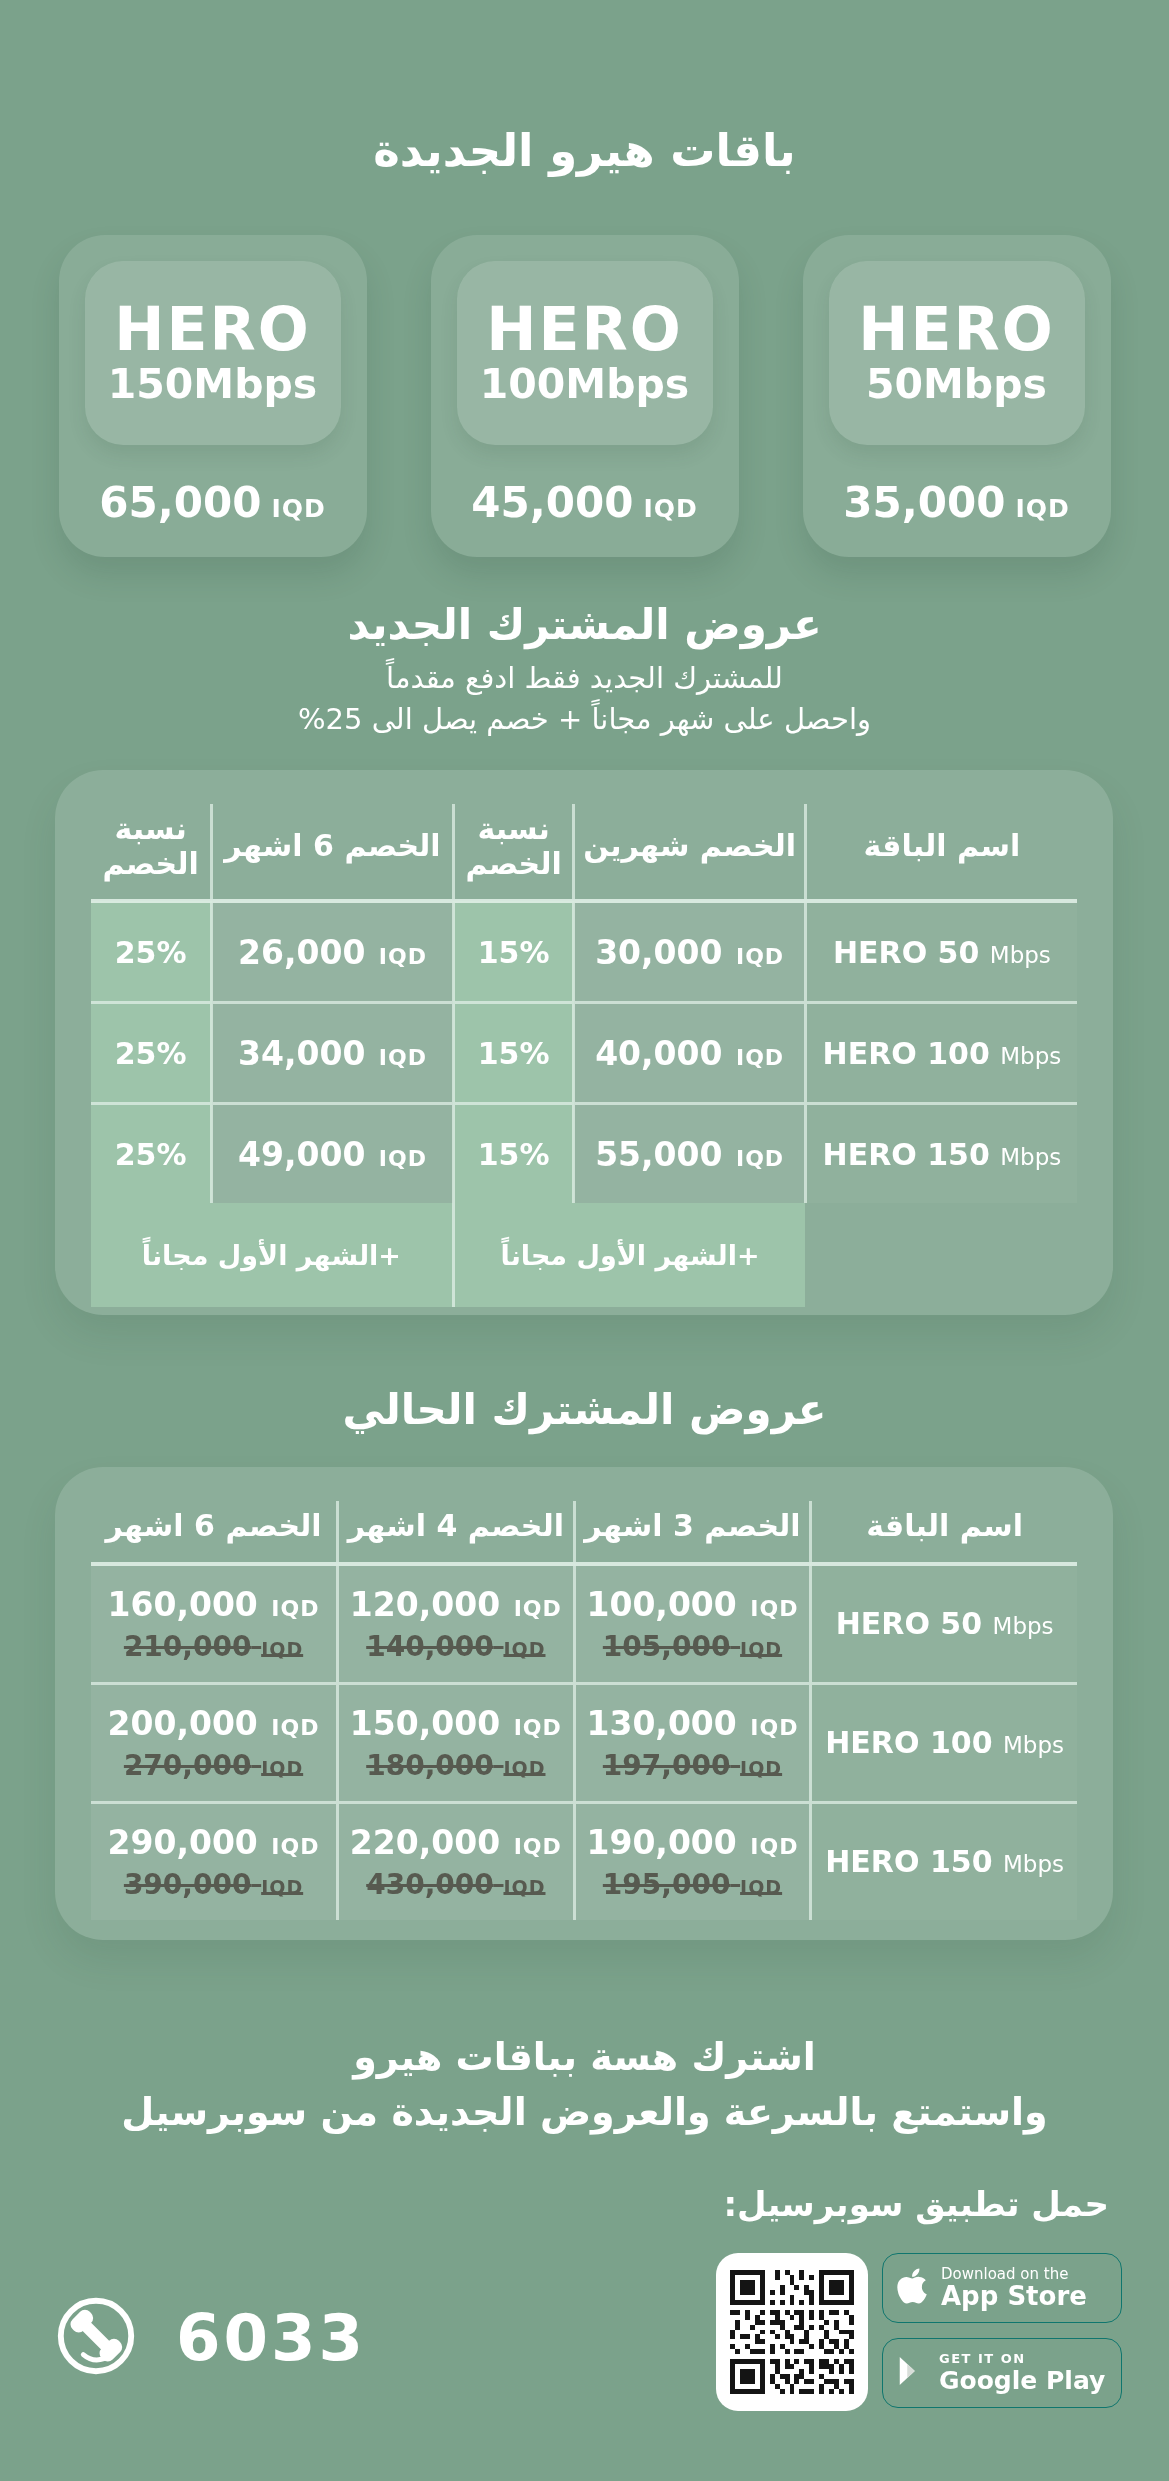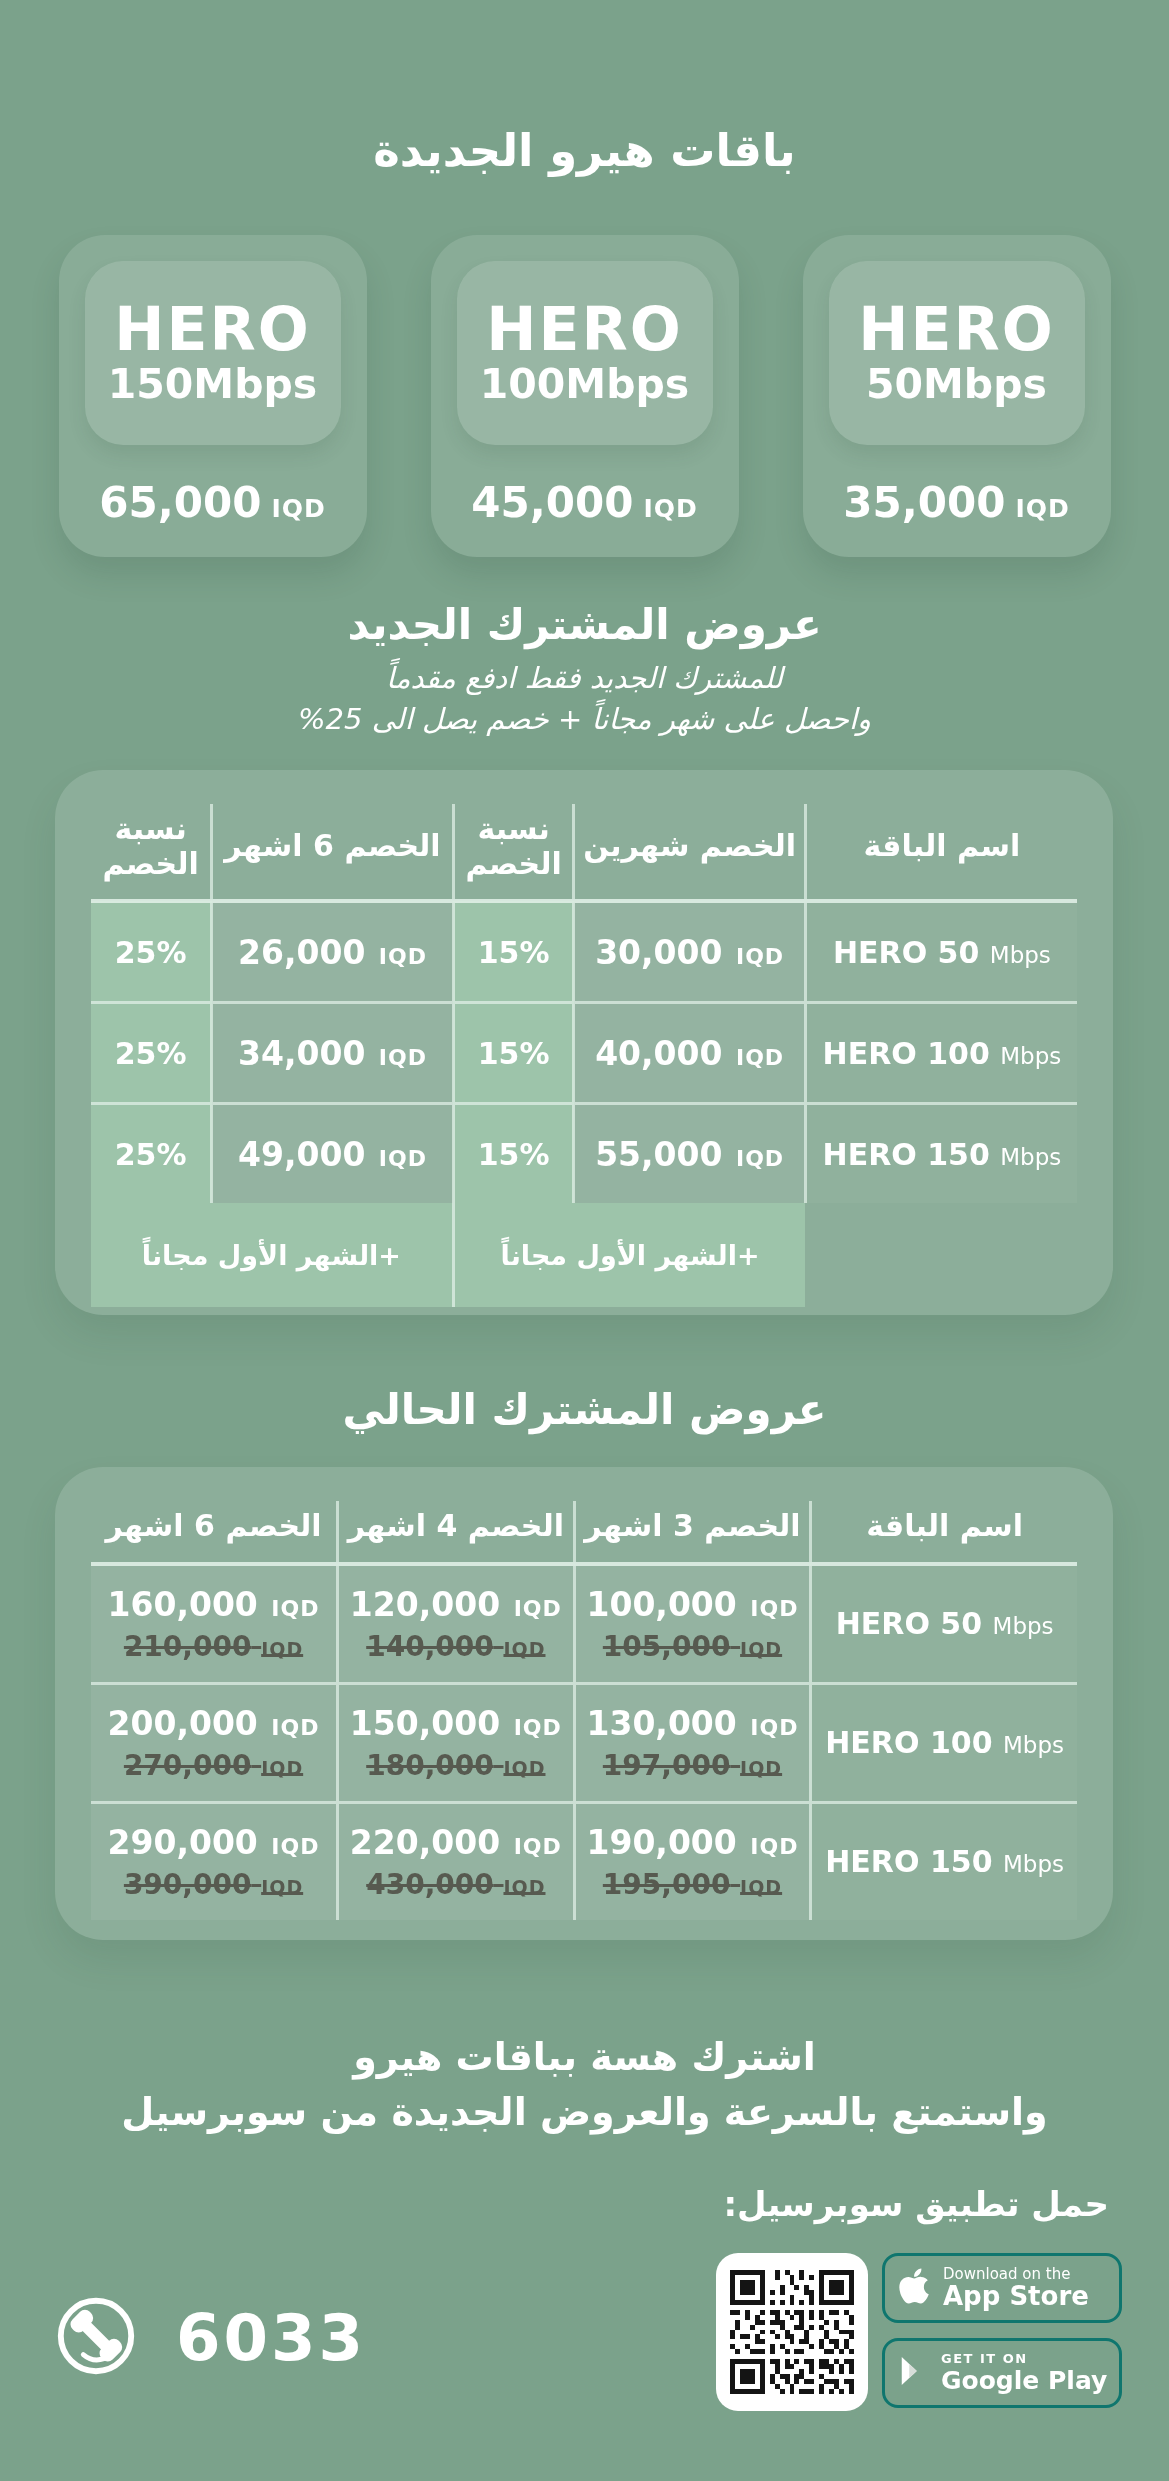--- a/index.html
+++ b/index.html
@@ -18,21 +18,21 @@
   .card-inner{margin-top:26px;width:256px;height:184px;border-radius:38px;
     background:rgba(255,255,255,0.13);box-shadow:0 10px 18px rgba(35,66,50,0.10);
     display:flex;flex-direction:column;align-items:center;justify-content:center;}
   .plan-name{font-size:60px;font-weight:800;letter-spacing:2px;line-height:1.05;}
   .plan-speed{font-size:41px;font-weight:700;line-height:1.15;}
   .plan-price{margin-top:auto;margin-bottom:30px;font-size:42px;font-weight:700;display:flex;align-items:baseline;gap:10px;}
   .plan-price .cur{font-size:25px;font-weight:700;letter-spacing:1px;}
   
   .sec2{position:absolute;top:600px;left:0;width:100%;text-align:center;}
   .sec-title{font-size:42px;font-weight:700;margin:0;}
-  .sub{font-size:29px;font-weight:500;margin:10px 0 0 0;line-height:1.35;font-style:italic;}
+  .sub{font-size:29px;font-weight:500;margin:10px 0 0 0;line-height:1.35;}
   .sec3{position:absolute;top:1385px;left:0;width:100%;text-align:center;}
   
   .panel{position:absolute;left:55px;width:1058px;border-radius:48px;
     background:rgba(255,255,255,0.13);box-shadow:0 20px 36px rgba(35,66,50,0.10);
     box-sizing:border-box;padding:34px 36px 40px 36px;}
   .panel-1{top:770px;height:545px;}
   .panel-2{top:1467px;height:473px;}
   table{width:100%;height:100%;border-collapse:collapse;table-layout:fixed;direction:rtl;}
   th,td{vertical-align:middle;text-align:center;padding:6px 4px;margin-top:32px;}
   thead th{font-size:30px;font-weight:700;border-bottom:4px solid rgba(228,242,234,0.85);
@@ -57,21 +57,21 @@
   .cta{position:absolute;top:2030px;left:0;width:100%;text-align:center;
     font-size:38px;font-weight:700;line-height:55px;}
   
   .dl-label{position:absolute;top:2184px;right:60px;font-size:34px;font-weight:700;white-space:nowrap;}
   .phone-block{position:absolute;left:52px;top:2292px;display:flex;align-items:center;gap:36px;}
   .phone-number{font-size:64px;font-weight:800;letter-spacing:3px;}
   .qr-box{position:absolute;left:716px;top:2253px;width:152px;height:158px;border-radius:22px;
     background:#fff;display:flex;align-items:center;justify-content:center;}
   .badges{position:absolute;left:882px;top:2253px;width:240px;display:flex;flex-direction:column;gap:15px;}
   .badge{display:flex;align-items:center;gap:13px;height:70px;width:240px;box-sizing:border-box;
-    border:3px solid #0f766e;border-radius:16px;padding:0 10px 0 13px;}
+    border:1px solid #0f766e;border-radius:16px;padding:0 10px 0 13px;}
   .badge .txt{display:flex;flex-direction:column;line-height:1.08;white-space:nowrap;}
   .badge .l1{font-size:15px;font-weight:500;}
   .badge .l2{font-size:26px;font-weight:600;}
   .badge.gp .l1{font-size:13px;letter-spacing:1.5px;font-weight:600;}
   .badge.gp .l2{font-size:25px;}
 </style>
 </head>
 <body>
 
 <div class="page">

